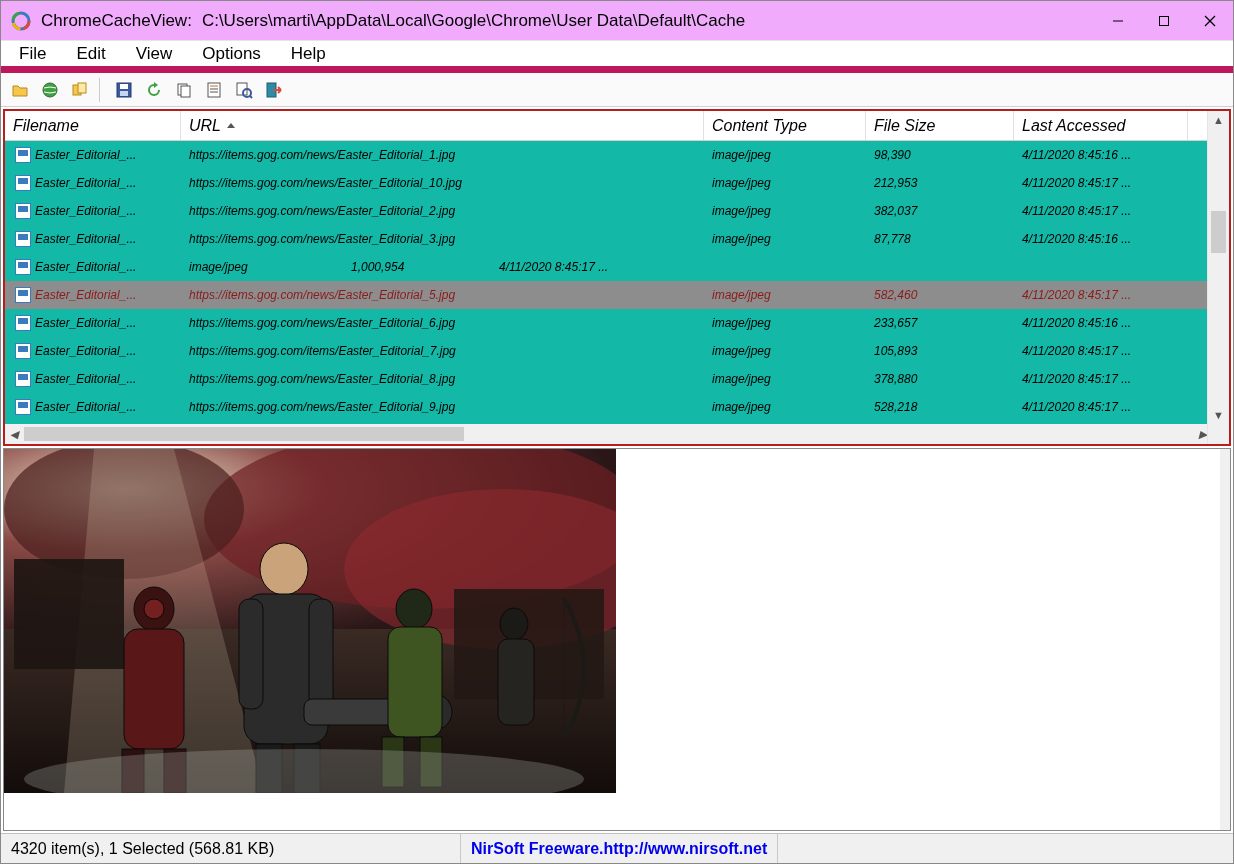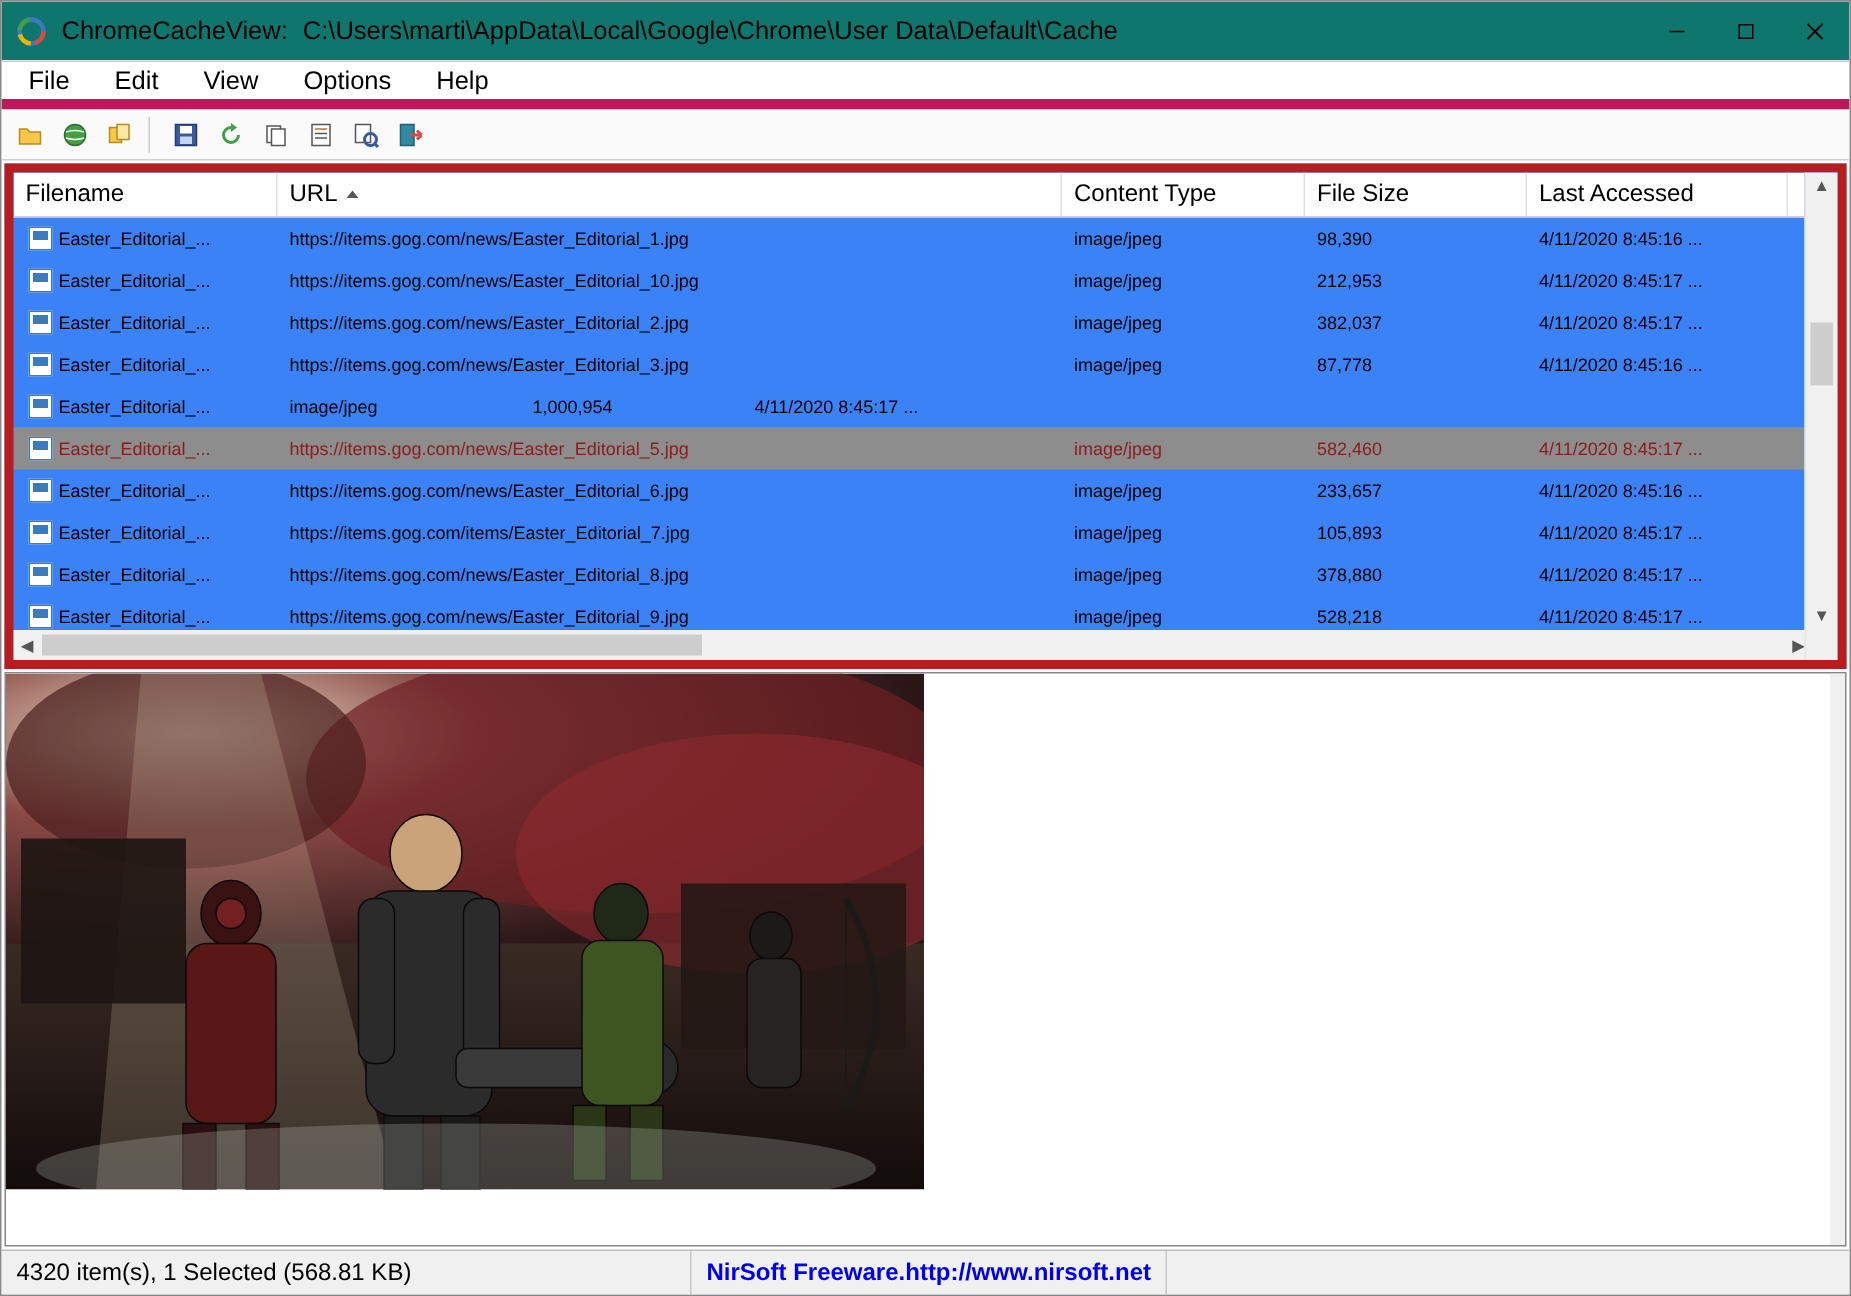--- a/index.html
+++ b/index.html
@@ -13,21 +13,21 @@
     flex-direction: column;
     width: 1234px;
     height: 864px;
     border: 1px solid #888;
   }
   
   .titlebar {
     display:flex; align-items:center;
     height:40px;
     padding:0 0 0 10px;
-    background:#0f766e;
+    background:#f0abfc;
     border-bottom:1px solid #e5e5e5;
   }
   .titlebar .icon { width:20px; height:20px; margin-right:10px; }
   .titlebar .title-main { font-size:17px; color:#000; }
   .titlebar .title-path { font-size:17px; color:#000; padding-left:10px;}
   .titlebar .spacer{flex:1;}
   .winbtn {
     width:46px; height:40px; display:flex;align-items:center;justify-content:center;
     font-family:"Segoe MDL2 Assets","Segoe UI Symbol",sans-serif;
     font-size:11px; color:#000;
@@ -43,24 +43,25 @@
     display:flex;align-items:center;height:34px;padding:2px 6px;gap:4px;
     border-bottom:1px solid #d0d0d0;background:#fafafa;
   }
   .tbtn{width:26px;height:26px;display:flex;align-items:center;justify-content:center;}
   .tsep{width:6px;height:24px;border-left:1px solid #ccc;margin:0 2px;}
   
   .listwrap{
     flex:none;
     height:337px;
     display:flex;
-    border:6px solid #b91c1c;
+    border:2px solid #b91c1c;
     margin:2px;
     position:relative;
-    background:#3b82f6;
+    background:#14b8a6;
+    font-style:italic;
   }
   .listgrid{flex:1;overflow:hidden;}
   .lheader{
     display:flex;height:30px;border-bottom:1px solid #d0d0d0;
     background:#fff;font-size:16px;
   }
   .lh{
     border-right:1px solid #e0e0e0;display:flex;align-items:center;
     padding:0 8px;overflow:hidden;white-space:nowrap;
   }

